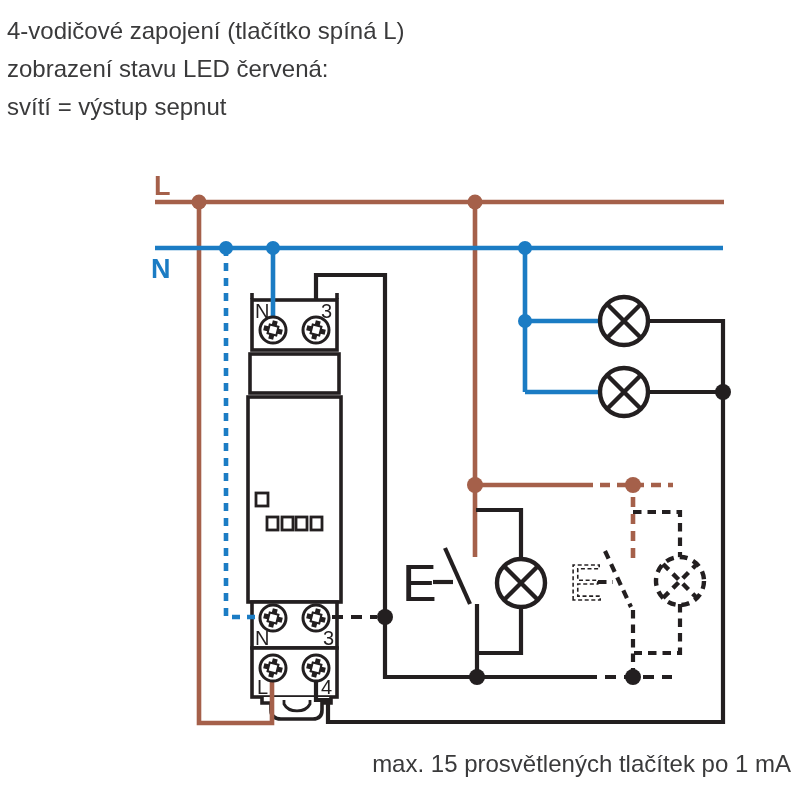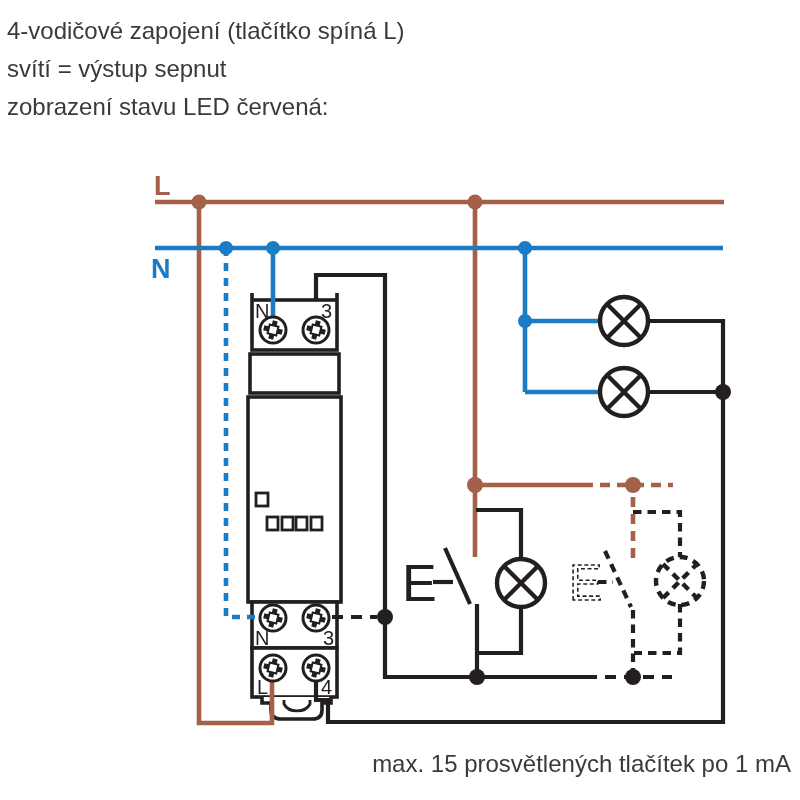--- a/index.html
+++ b/index.html
@@ -30,22 +30,22 @@
   .t-e{font-size:52px;}
   .t-e-dash{font-size:50px;fill:none;stroke:var(--wire);stroke-width:1.6;stroke-dasharray:4 2.6;}
 </style>
 </head>
 <body>
 
 <div class="page">
 
   <div class="desc">
     <div>4-vodičové zapojení (tlačítko spíná L)</div>
+    <div>zobrazení stavu LED červená:</div>
     <div>svítí = výstup sepnut</div>
-    <div>zobrazení stavu LED červená:</div>
   </div>
 
   <svg width="800" height="800" viewBox="0 0 800 800">
     <defs>
       <g id="screw" class="screw">
         <circle r="13" fill="#fff" stroke="#231f20" stroke-width="3"></circle>
         <g transform="rotate(14)">
           <path d="M0,-9.5 V9.5 M-9.5,0 H9.5" fill="none" stroke="#231f20" stroke-width="5"></path>
           <rect x="-4.5" y="-4.5" width="9" height="9" fill="#fff" stroke="#231f20" stroke-width="2"></rect>
         </g>

